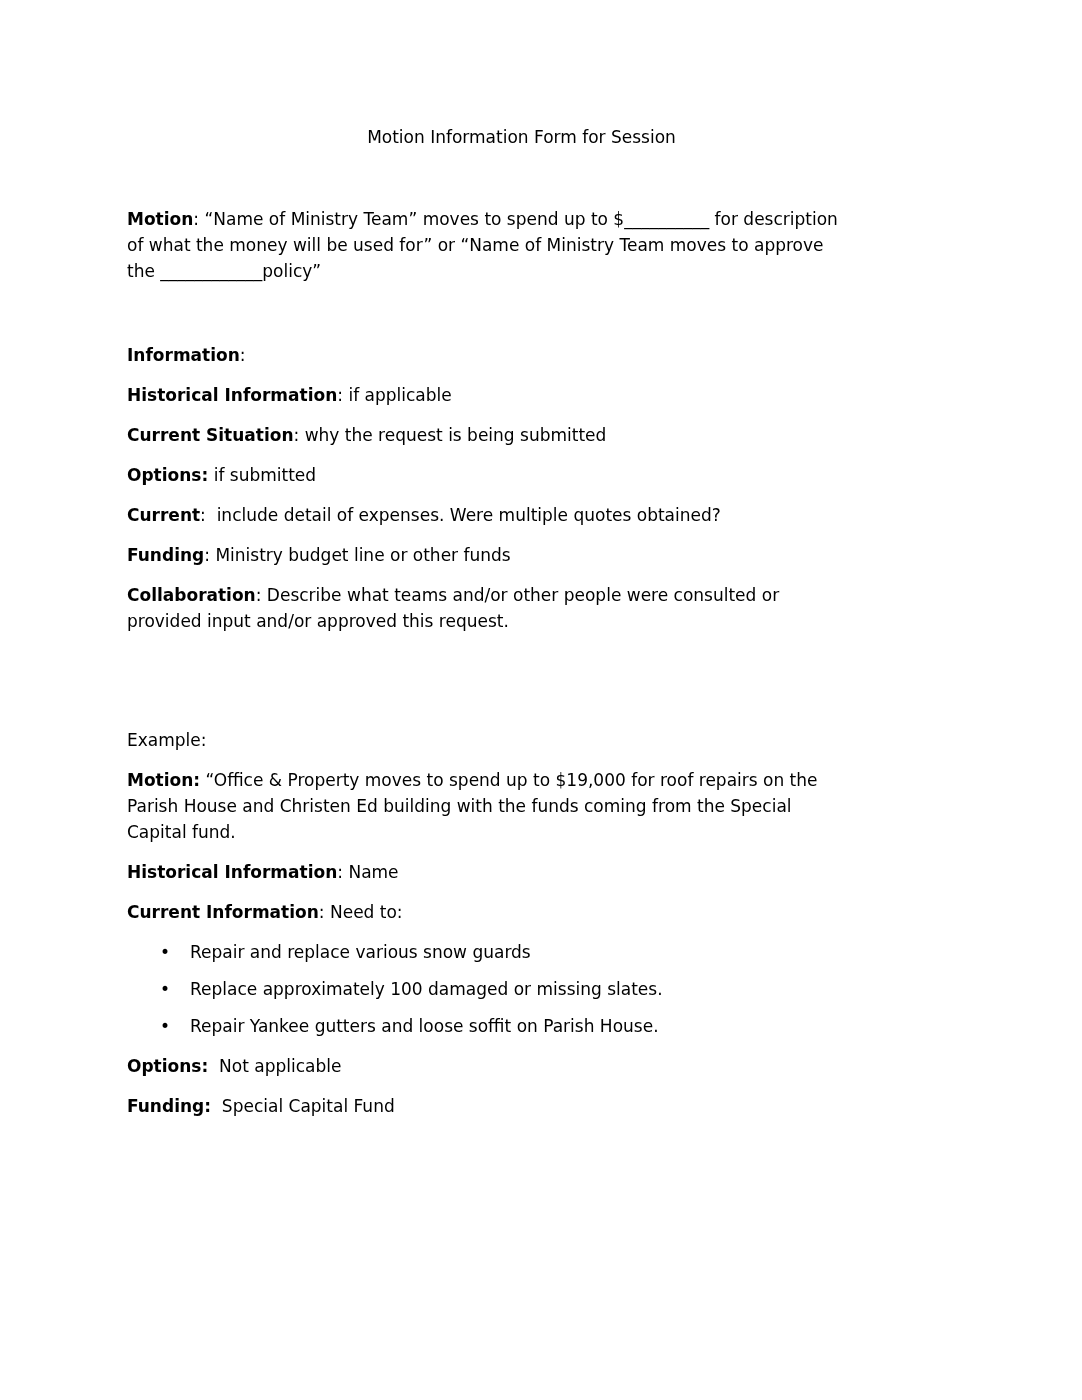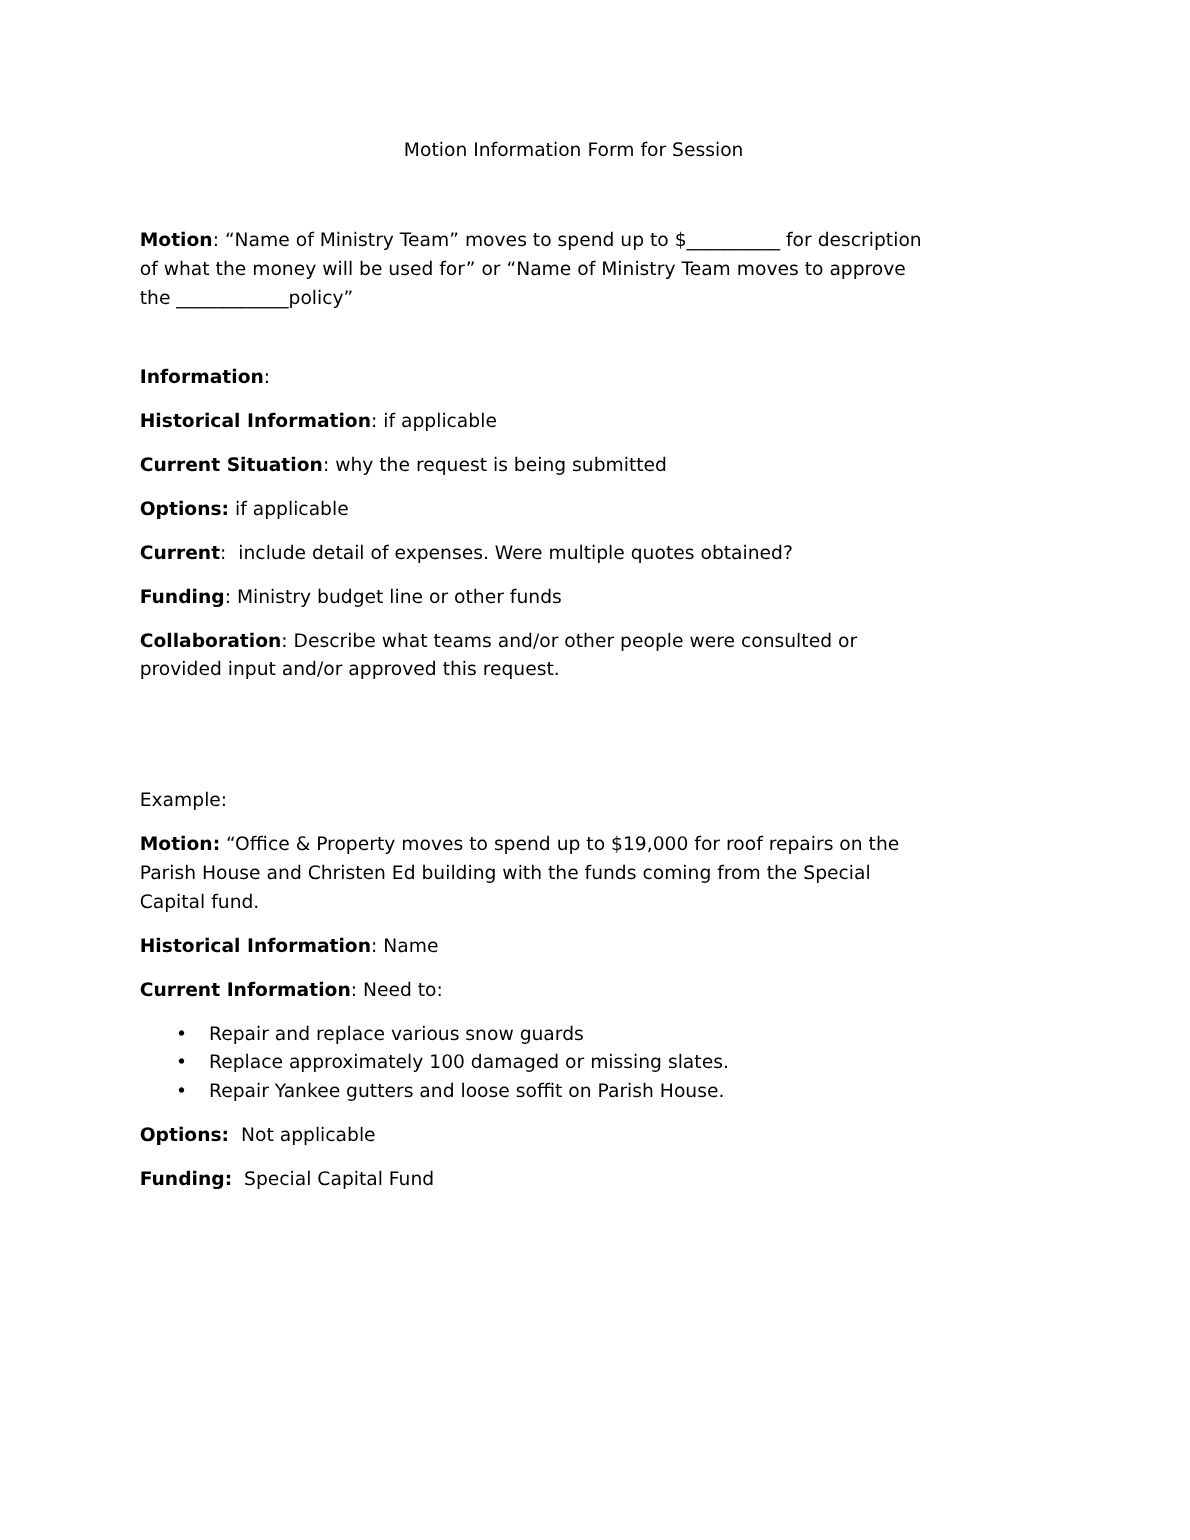--- a/index.html
+++ b/index.html
@@ -24,31 +24,32 @@
     font-weight: normal;
     text-align: center;
     margin: 0 0 56px 0;
     line-height: 26px;
   }
   .para {
     margin: 0 0 14px 0;
     white-space: pre-wrap;
   }
   .para strong { font-weight: bold; }
-  .para.gap-after-motion { margin-bottom: 46px; }
+  .para.gap-after-motion { margin-bottom: 58px; }
   .para.gap-after-collab { margin-bottom: 93px; }
   ul.bullets {
     list-style: none;
     margin: 14px 0 14px 0;
     padding: 0 0 0 63px;
   }
   ul.bullets li {
     position: relative;
     line-height: 26px;
     white-space: pre-wrap;
+    margin-top: 11px;
   }
   ul.bullets li::before {
     content: "\2022";
     position: absolute;
     left: -30px;
     top: 0;
   }
 </style>
 </head>
 <body>
@@ -60,21 +61,21 @@
   <p class="para gap-after-motion"><strong>Motion</strong><span>: “Name of Ministry Team” moves to spend up to $__________ for description
 of what the money will be used for” or “Name of Ministry Team moves to approve
 the ____________policy”</span></p>
 
   <p class="para"><strong>Information</strong><span>:</span></p>
 
   <p class="para"><strong>Historical Information</strong><span>: if applicable</span></p>
 
   <p class="para"><strong>Current Situation</strong><span>: why the request is being submitted</span></p>
 
-  <p class="para"><strong>Options:</strong><span> if applicable</span></p>
+  <p class="para"><strong>Options:</strong><span> if submitted</span></p>
 
   <p class="para"><strong>Current</strong><span>:  include detail of expenses. Were multiple quotes obtained?</span></p>
 
   <p class="para"><strong>Funding</strong><span>: Ministry budget line or other funds</span></p>
 
   <p class="para gap-after-collab"><strong>Collaboration</strong><span>: Describe what teams and/or other people were consulted or
 provided input and/or approved this request.</span></p>
 
   <p class="para"><span>Example:</span></p>
 

